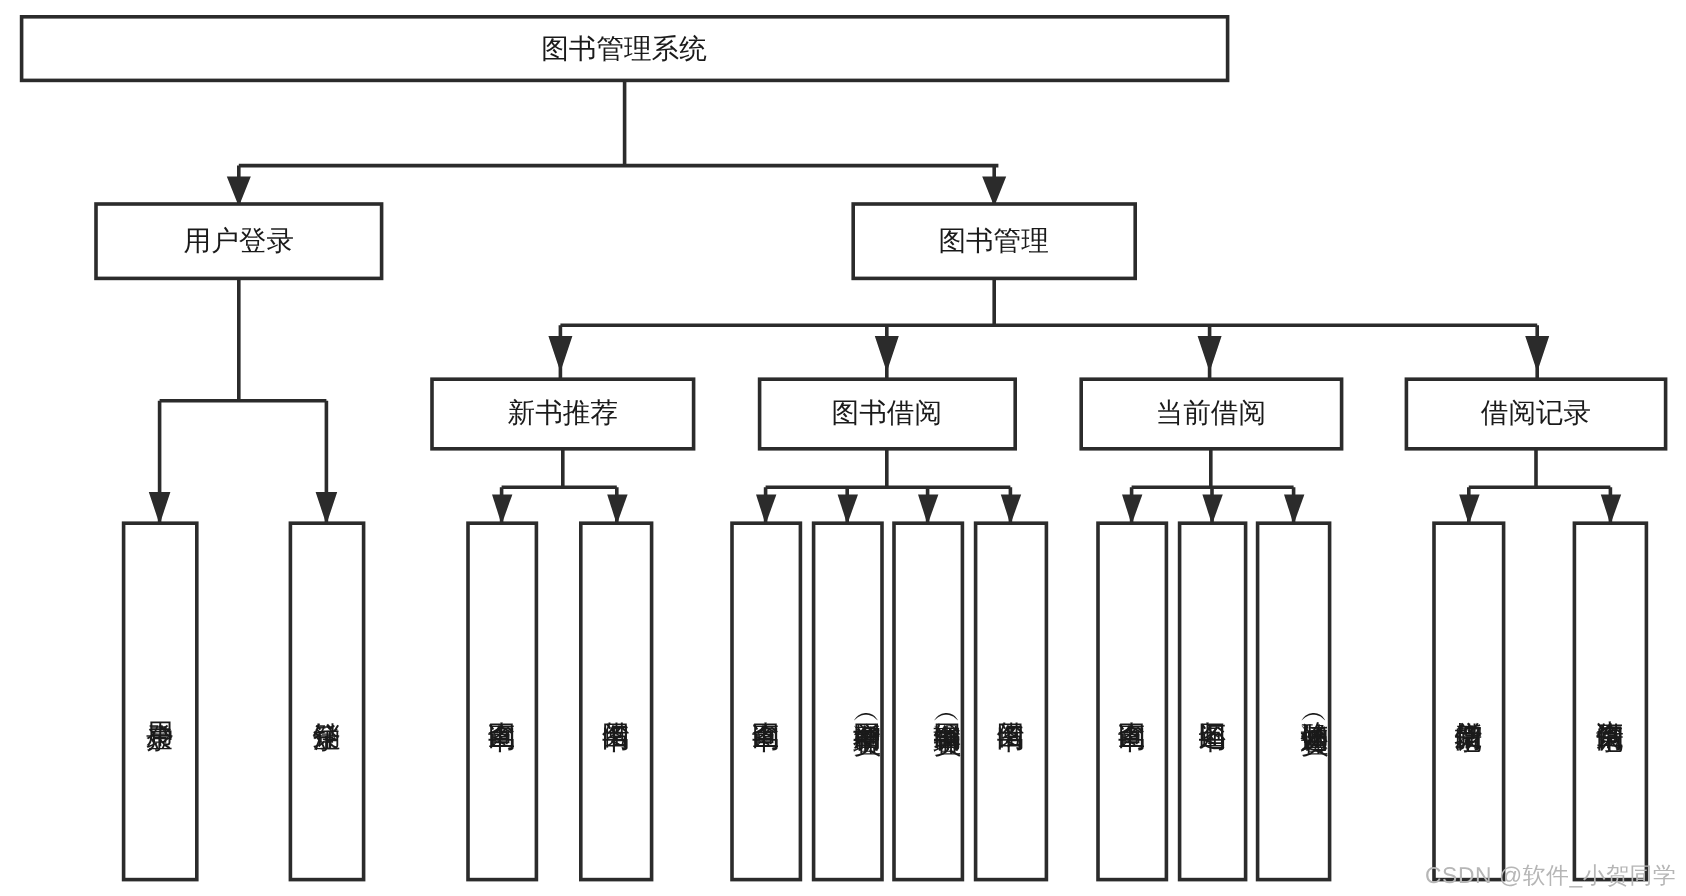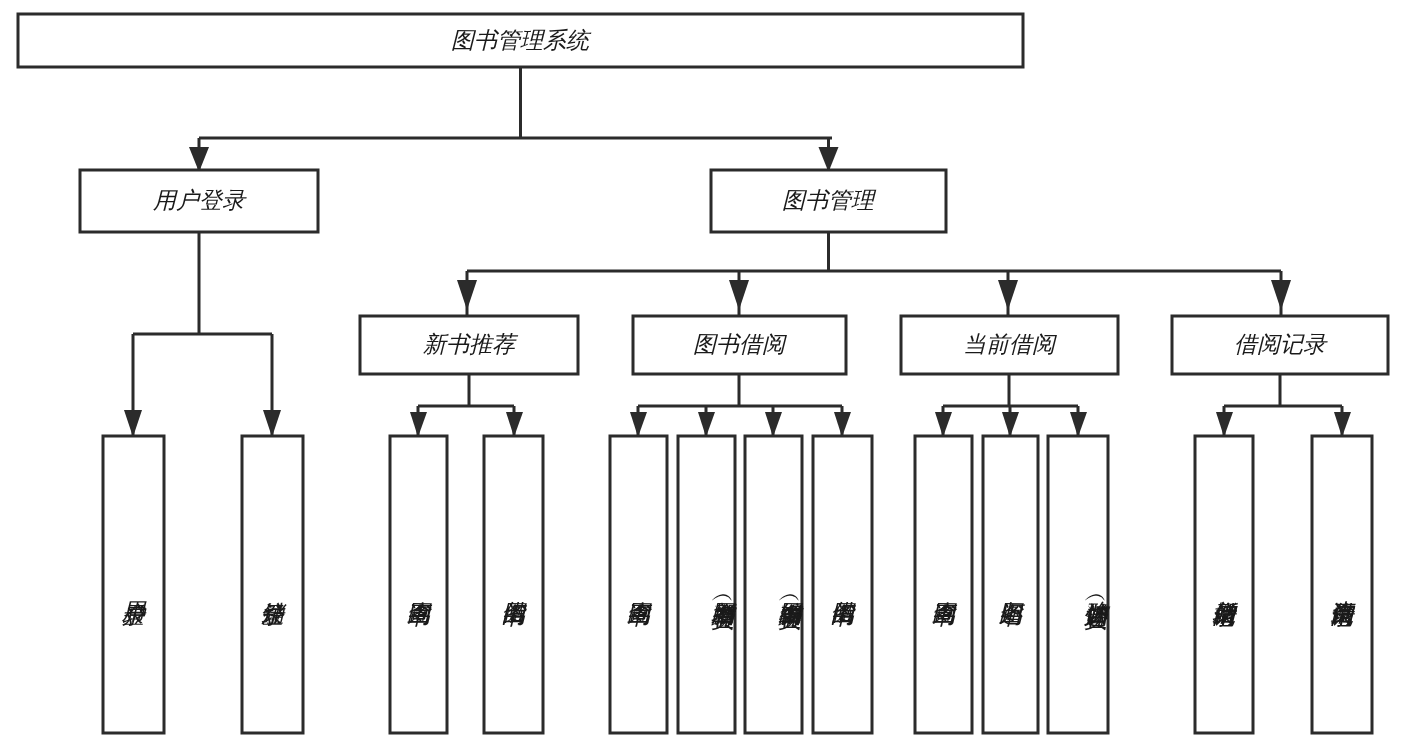--- a/index.html
+++ b/index.html
@@ -11,21 +11,20 @@
     width: 1405px;
     height: 747px;
     font-family: "Liberation Sans", "DejaVu Sans", sans-serif;
     overflow: hidden;
     position: relative;
   }
   #diagram-root {
     position: relative;
     width: 1405px;
     height: 747px;
-    font-style: italic;
   }
   svg.diagram-canvas {
     position: absolute;
     left: 0;
     top: 0;
     width: 1405px;
     height: 747px;
     display: block;
   }
   .node-box {
@@ -224,14 +223,15 @@
   <div class="node-label-v" style="left:915px; top:436px; width:57px; height:297px;">查询图书</div>
 
   <div class="node-label-v" style="left:983px; top:436px; width:55px; height:297px;">归还图书</div>
 
   <div class="node-label-v" style="left:1048px; top:436px; width:60px; height:297px; align-items:flex-start; padding-top:6px; box-sizing:border-box;">确认归还（管理员）</div>
 
   <div class="node-label-v" style="left:1195px; top:436px; width:58px; height:297px;">新增借阅记录</div>
 
   <div class="node-label-v" style="left:1312px; top:436px; width:60px; height:297px;">查询借阅记录</div>
 
+  <div class="watermark">CSDN @软件_小贺同学</div>
 
 </div>
 
 </body></html>

